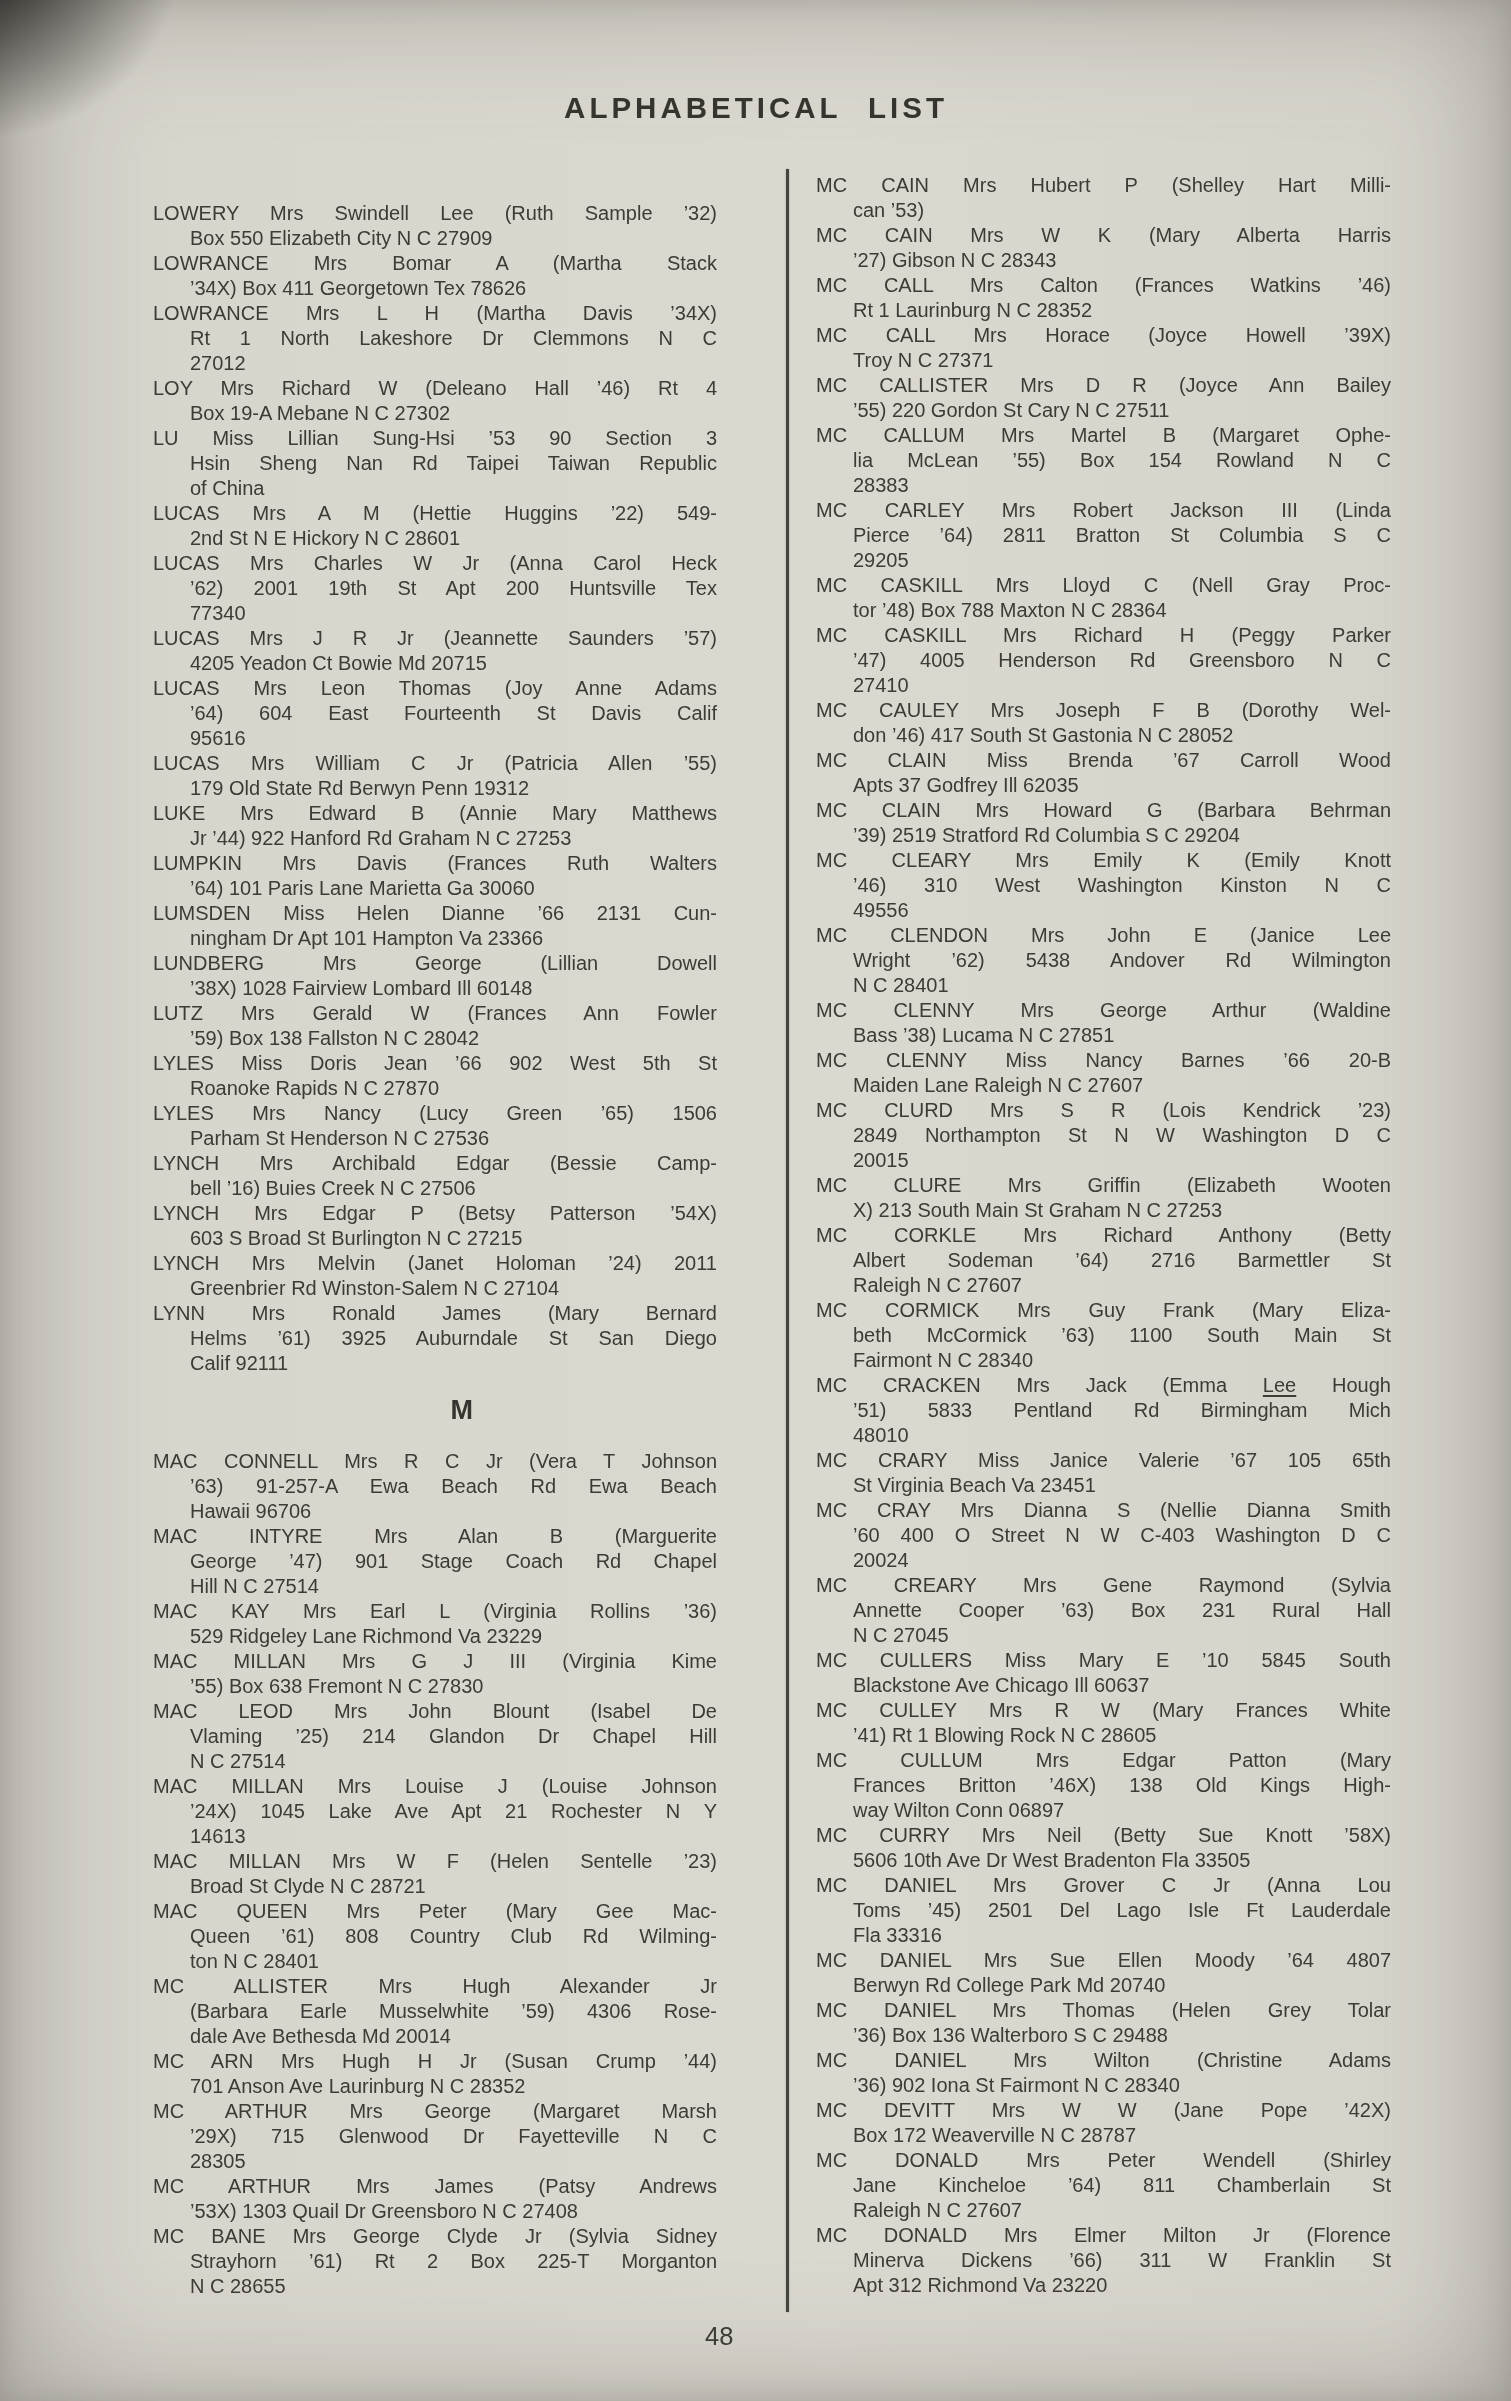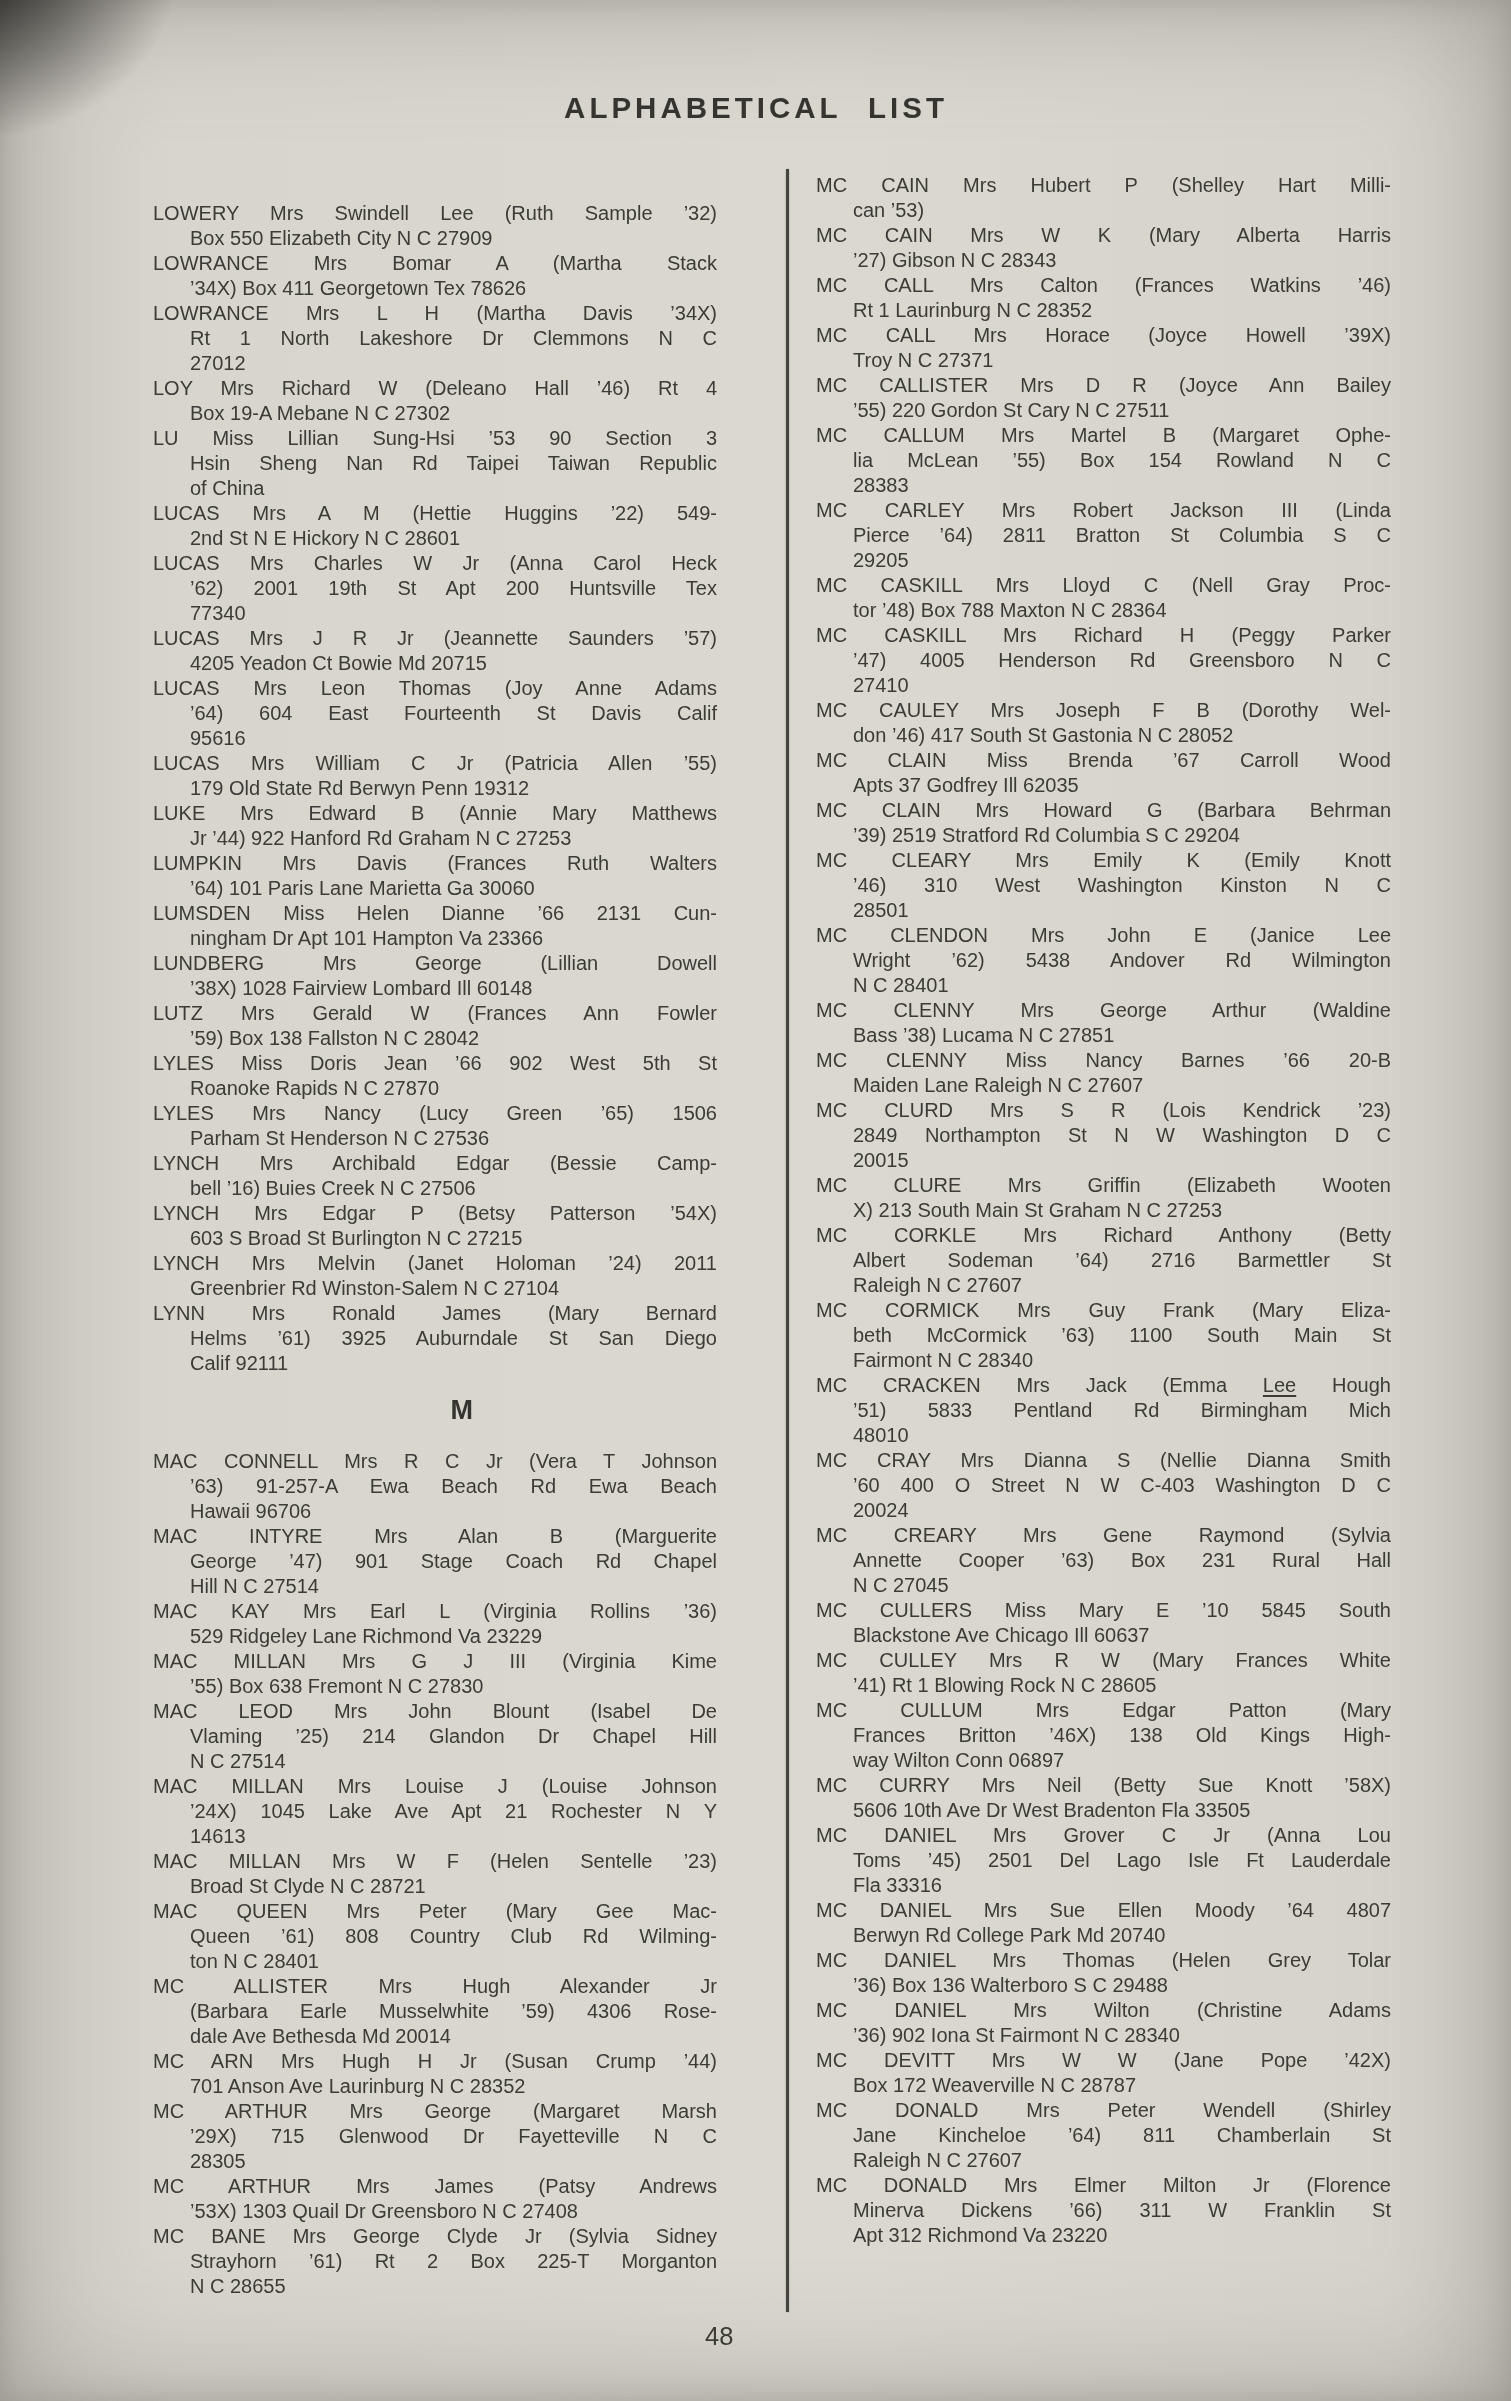--- a/index.html
+++ b/index.html
@@ -262,21 +262,21 @@
         <div class="line just">MC CLAIN Miss Brenda ’67 Carroll Wood</div>
         <div class="line cont">Apts 37 Godfrey Ill 62035</div>
       </div>
       <div class="entry">
         <div class="line just">MC CLAIN Mrs Howard G (Barbara Behrman</div>
         <div class="line cont">’39) 2519 Stratford Rd Columbia S C 29204</div>
       </div>
       <div class="entry">
         <div class="line just">MC CLEARY Mrs Emily K (Emily Knott</div>
         <div class="line cont just">’46) 310 West Washington Kinston N C</div>
-        <div class="line cont">28501</div>
+        <div class="line cont">49556</div>
       </div>
       <div class="entry">
         <div class="line just">MC CLENDON Mrs John E (Janice Lee</div>
         <div class="line cont just">Wright ’62) 5438 Andover Rd Wilmington</div>
         <div class="line cont">N C 28401</div>
       </div>
       <div class="entry">
         <div class="line just">MC CLENNY Mrs George Arthur (Waldine</div>
         <div class="line cont">Bass ’38) Lucama N C 27851</div>
       </div>
@@ -302,20 +302,24 @@
         <div class="line just">MC CORMICK Mrs Guy Frank (Mary Eliza-</div>
         <div class="line cont just">beth McCormick ’63) 1100 South Main St</div>
         <div class="line cont">Fairmont N C 28340</div>
       </div>
       <div class="entry">
         <div class="line just">MC CRACKEN Mrs Jack (Emma <span class="u">Lee</span> Hough</div>
         <div class="line cont just">’51) 5833 Pentland Rd Birmingham Mich</div>
         <div class="line cont">48010</div>
       </div>
       <div class="entry">
+        <div class="line just">MC CRARY Miss Janice Valerie ’67 105 65th</div>
+        <div class="line cont">St Virginia Beach Va 23451</div>
+      </div>
+      <div class="entry">
         <div class="line just">MC CRAY Mrs Dianna S (Nellie Dianna Smith</div>
         <div class="line cont just">’60 400 O Street N W C-403 Washington D C</div>
         <div class="line cont">20024</div>
       </div>
       <div class="entry">
         <div class="line just">MC CREARY Mrs Gene Raymond (Sylvia</div>
         <div class="line cont just">Annette Cooper ’63) Box 231 Rural Hall</div>
         <div class="line cont">N C 27045</div>
       </div>
       <div class="entry">

